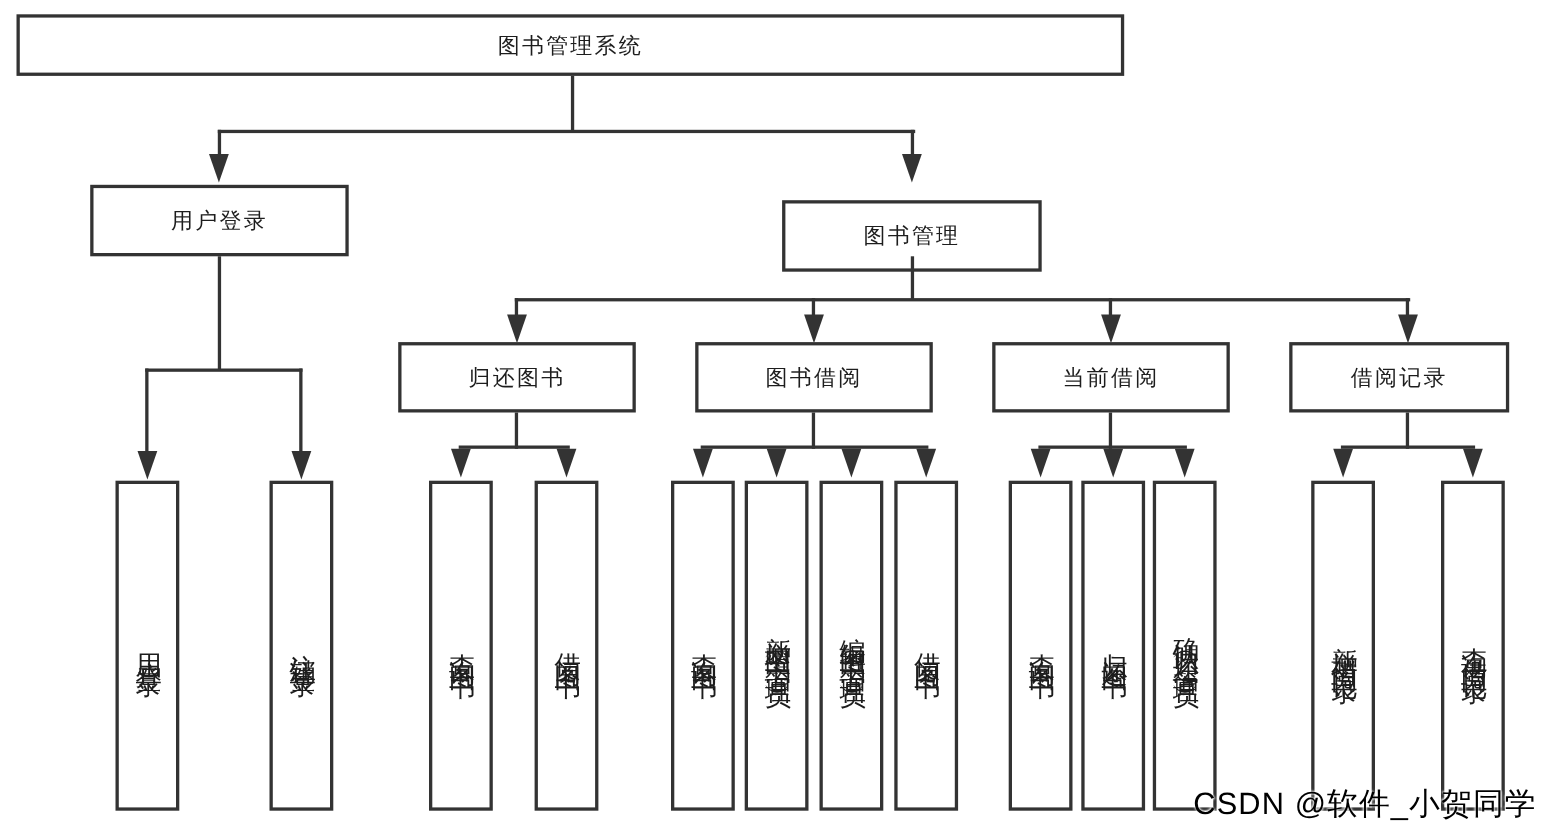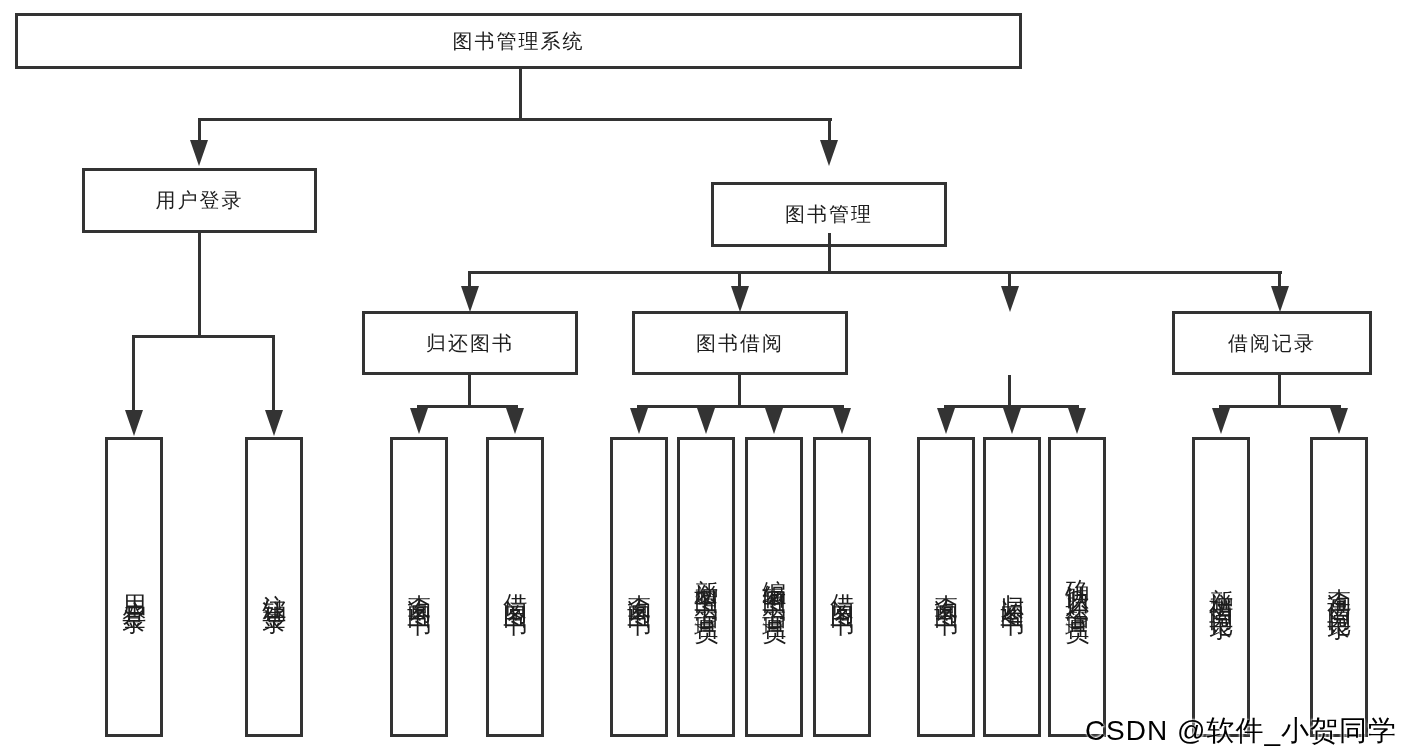--- a/index.html
+++ b/index.html
@@ -66,20 +66,23 @@
   <div class="arr" style="left:461px;top:286px;"></div>
   <div class="arr" style="left:731px;top:286px;"></div>
   <div class="arr" style="left:1001px;top:286px;"></div>
   <div class="arr" style="left:1271px;top:286px;"></div>
 
   <div class="box" style="left:362px;top:311px;width:216px;height:64px;">
     <span class="hlabel">归还图书</span>
   </div>
   <div class="box" style="left:632px;top:311px;width:216px;height:64px;">
     <span class="hlabel">图书借阅</span>
+  </div>
+  <div class="box" style="left:902px;top:311px;width:216px;height:64px;">
+    <span class="hlabel">当前借阅</span>
   </div>
   <div class="box" style="left:1172px;top:311px;width:200px;height:64px;">
     <span class="hlabel">借阅记录</span>
   </div>
 
   <div class="ln v" style="left:468px;top:375px;height:33px;"></div>
   <div class="ln h" style="left:417px;top:405px;width:101px;"></div>
   <div class="arr" style="left:410px;top:408px;"></div>
   <div class="arr" style="left:506px;top:408px;"></div>
 

